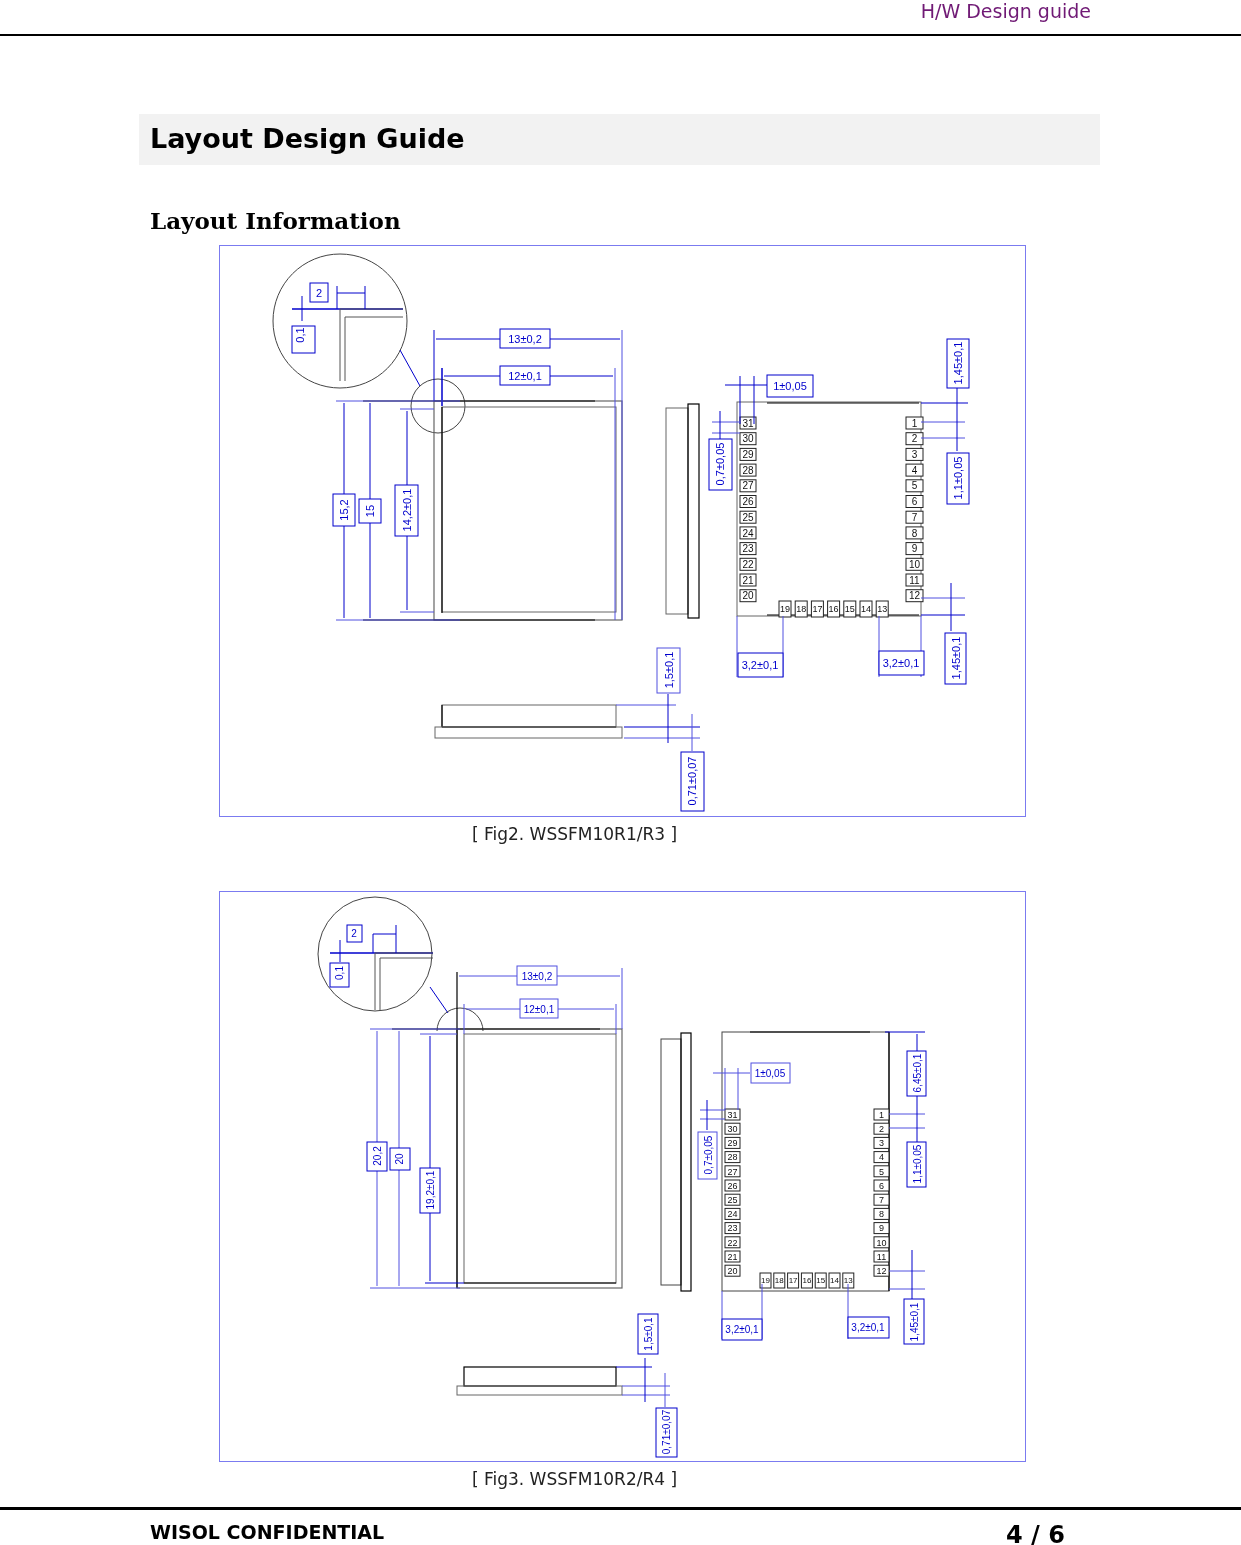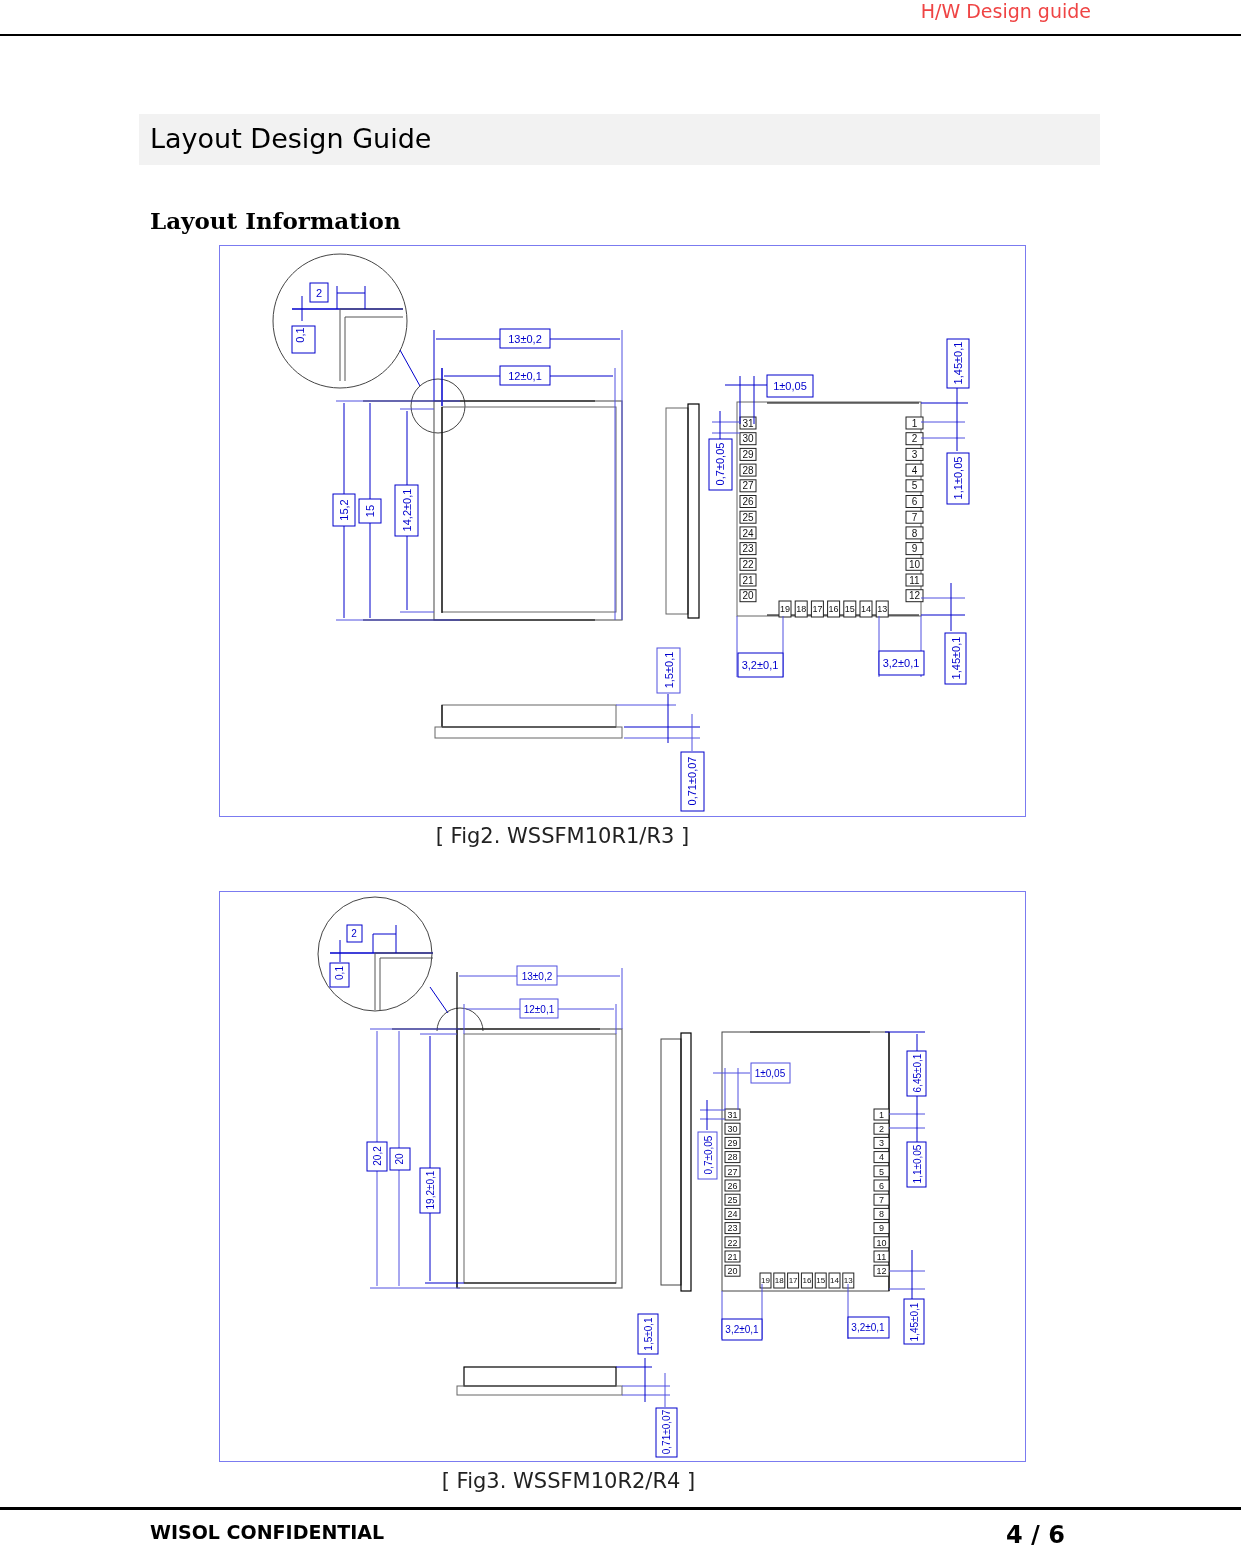--- a/index.html
+++ b/index.html
@@ -1,29 +1,29 @@
 <!DOCTYPE html>
 <html><head>
 <meta charset="utf-8">
 <style>
   html, body { margin: 0; padding: 0; background: #ffffff; }
   body { width: 1241px; height: 1545px; position: relative; overflow: hidden;
          font-family: "DejaVu Sans", "Liberation Sans", sans-serif; color: #000; }
-  .header-title { position: absolute; right: 150px; top: 0; font-size: 19px; color: #ef4444; margin-left: 40px; }
+  .header-title { position: absolute; right: 150px; top: 0; font-size: 19px; color: #701a75; margin-left: 40px; }
   .header-rule { position: absolute; left: 0; top: 34px; width: 1241px; height: 2px; background: #000; }
   .section-bar { position: absolute; left: 139px; top: 114px; width: 961px; height: 51px; background: #f2f2f2; }
-  .section-title { position: absolute; left: 11px; top: 9px; font-size: 27px; font-weight: normal; }
+  .section-title { position: absolute; left: 11px; top: 9px; font-size: 27px; font-weight: bold; }
   .sub-title { position: absolute; left: 150px; top: 207px; font-size: 23px; font-weight: bold; font-family: "DejaVu Serif", serif; }
   .figure { position: absolute; left: 219px; width: 805px; border: 1px solid #7b7bf0; background: #fff; }
   .fig2 { top: 245px; height: 570px; }
   .fig3 { top: 891px; height: 569px; }
   .figure svg { position: absolute; left: 0; top: 0; }
-  .caption { position: absolute; left: 4px; width: 1117px; text-align: center; font-size: 21px; color: #222; }
+  .caption { position: absolute; left: 16px; width: 1117px; text-align: center; font-size: 17px; color: #222; }
   .cap2 { top: 824px; }
-  .cap3 { top: 1469px; margin-left: 6px; }
+  .cap3 { top: 1469px; }
   .footer-rule { position: absolute; left: 0; top: 1507px; width: 1241px; height: 3px; background: #000; }
   .footer-left { position: absolute; left: 150px; top: 1521px; font-size: 19px; font-weight: bold; text-align: center; }
   .footer-right { position: absolute; left: 1006px; top: 1521px; font-size: 24px; font-weight: bold; }
   svg text { font-family: "Liberation Sans", sans-serif; }
 </style>
 </head>
 <body>
 
 <div class="header-title">H/W Design guide</div>
 <div class="header-rule"></div>

